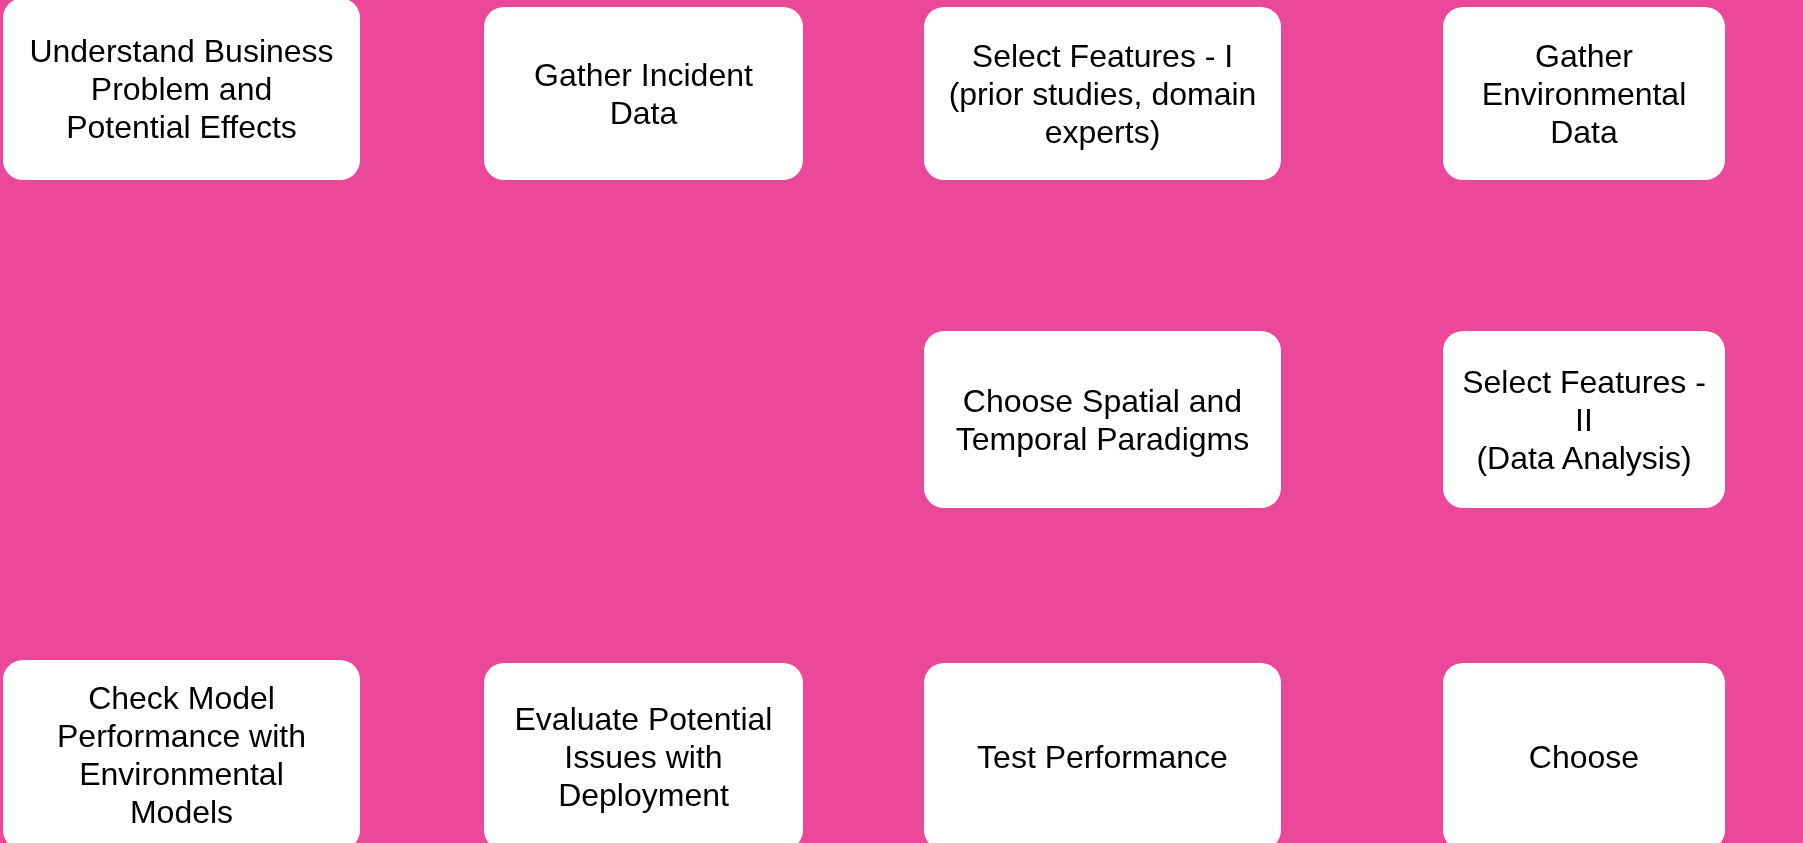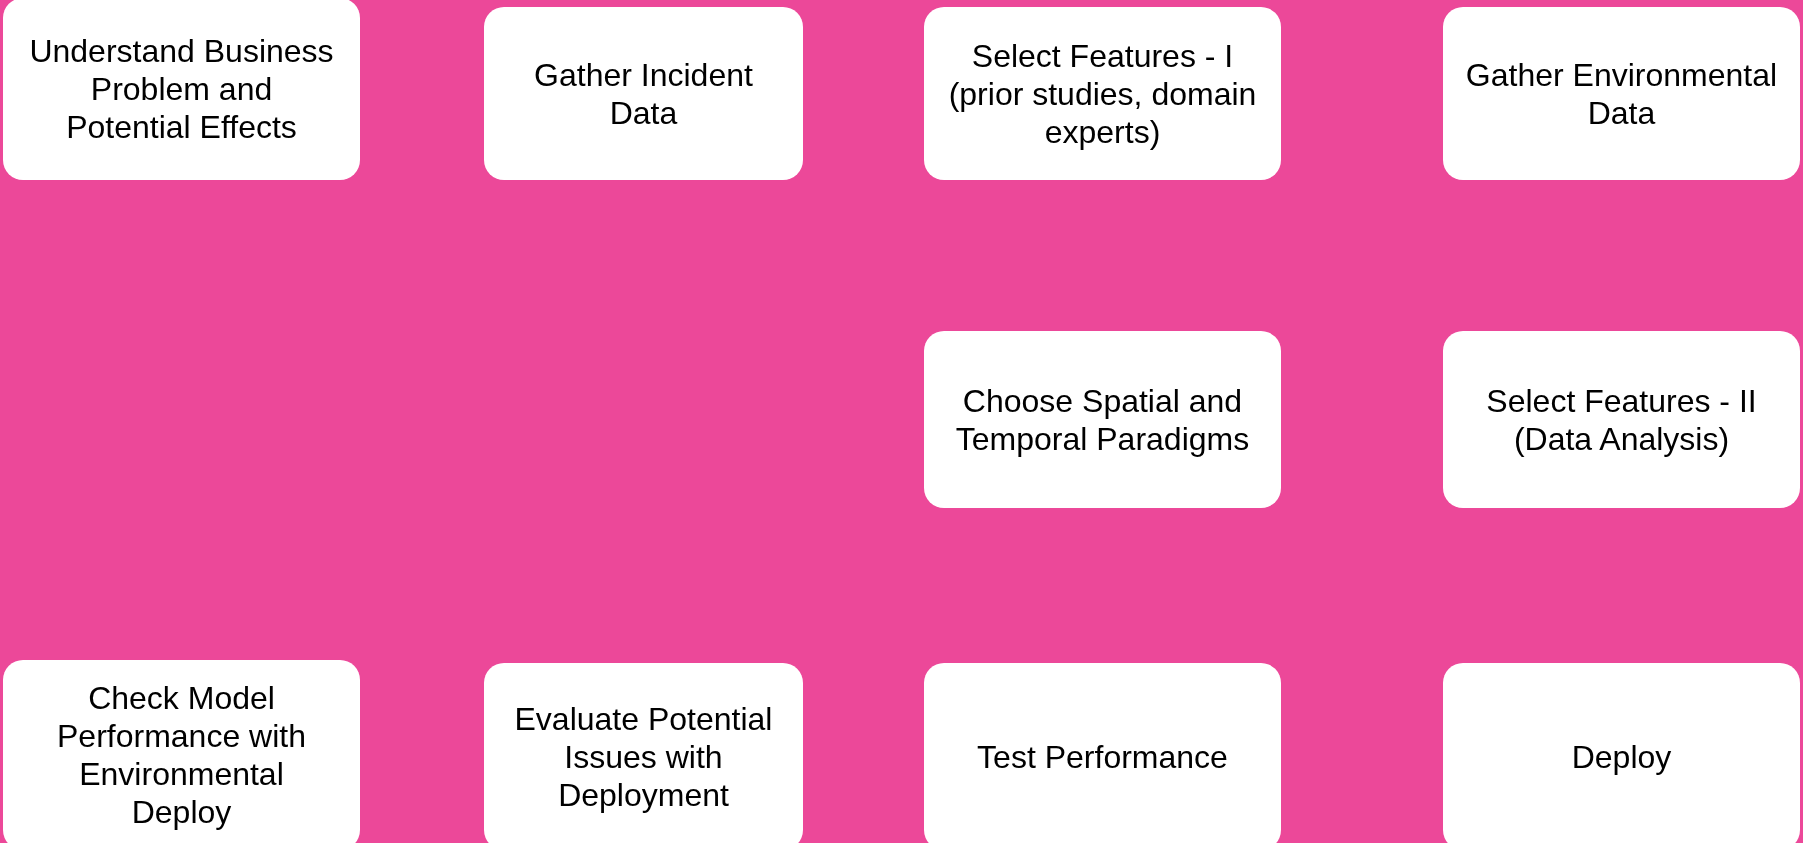--- a/index.html
+++ b/index.html
@@ -40,21 +40,21 @@
     line-height: 38px;
     font-weight: normal;
     letter-spacing: 0px;
     white-space: pre-line;
     text-align: center;
   }
   
   .c1 { left: 3px;    width: 357px; }
   .c2 { left: 484px;  width: 319px; }
   .c3 { left: 924px;  width: 357px; justify-content: flex-end; }
-  .c4 { left: 1443px; width: 357px; }
+  .c4 { left: 1443px; width: 282px; }
   
   .r1 { top: 7px;   height: 173px; }
   .r2 { top: 331px; height: 177px; }
   .r3 { top: 660px; height: 183px; }
   
   .r1.clip-top    { top: -2px;  height: 182px; }
   .r3.clip-bottom { top: 660px; height: 190px; }
   .r3.clip-bottom2{ top: 663px; height: 187px; }
 </style>
 </head>
@@ -86,27 +86,27 @@
   </div>
   <div class="node c4 r2">
     <span class="node-label">Select Features - II
 (Data Analysis)</span>
   </div>
 
   <div class="node c1 r3 clip-bottom">
     <span class="node-label">Check Model
 Performance with
 Environmental
-Deploy</span>
+Models</span>
   </div>
   <div class="node c2 r3 clip-bottom2">
     <span class="node-label">Evaluate Potential
 Issues with
 Deployment</span>
   </div>
   <div class="node c3 r3 clip-bottom2">
     <span class="node-label">Test Performance</span>
   </div>
   <div class="node c4 r3 clip-bottom2">
-    <span class="node-label">Deploy</span>
+    <span class="node-label">Choose</span>
   </div>
 
 </div>
 
 </body></html>

